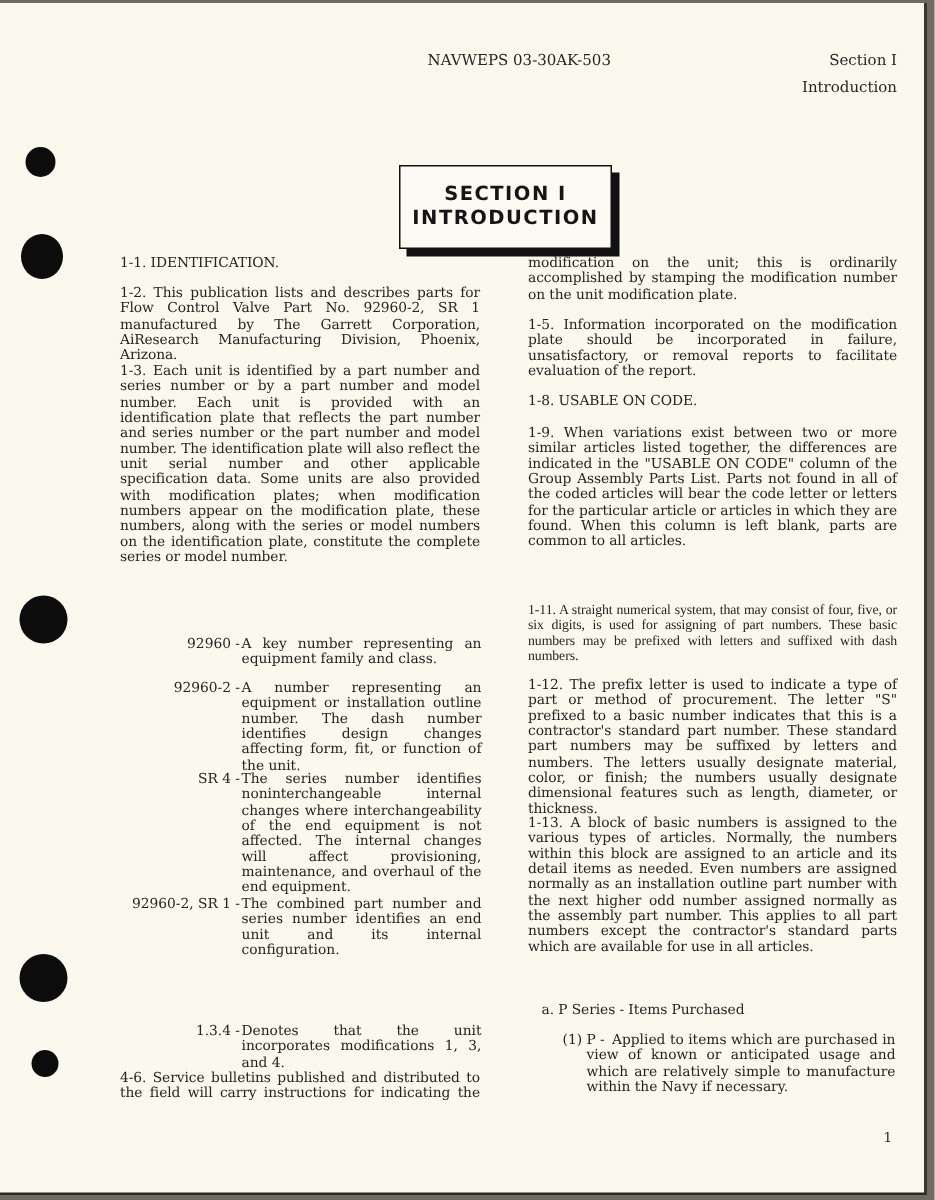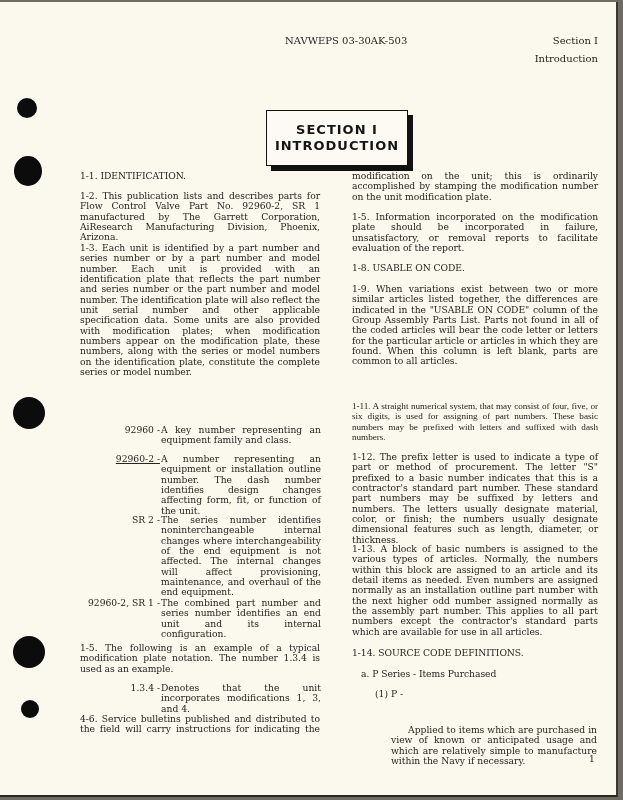--- a/index.html
+++ b/index.html
@@ -37,47 +37,45 @@
 
   <div class="txt" style="left:80px;top:169px;width:240px;">1-1.  IDENTIFICATION.</div>
   <div class="txt p" style="left:80px;top:189px;width:240px;">1-2. This publication lists and describes parts for Flow Control Valve Part No. 92960-2, SR 1 manufactured by The Garrett Corporation, AiResearch Manufacturing Division, Phoenix, Arizona.</div>
   <div class="txt p" style="left:80px;top:241px;width:240px;">1-3. Each unit is identified by a part number and series number or by a part number and model number. Each unit is provided with an identification plate that reflects the part number and series number or the part number and model number. The identification plate will also reflect the unit serial number and other applicable specification data. Some units are also provided with modification plates; when modification numbers appear on the modification plate, these numbers, along with the series or model numbers on the identification plate, constitute the complete series or model number.</div>
 
   <div class="def" style="left:0;top:423px;">
     <span class="term" style="right:-160px;">92960 -</span>
     <span class="body" style="left:161px;width:160px;">A key number representing an equipment family and class.</span>
   </div>
   <div class="def" style="left:0;top:452px;">
-    <span class="term" style="right:-160px;text-decoration:underline;">92960-2 -</span>
+    <span class="term" style="right:-160px;">92960-2 -</span>
     <span class="body" style="left:161px;width:160px;">A number representing an equipment or installation outline number. The dash number identifies design changes affecting form, fit, or function of the unit.</span>
   </div>
   <div class="def" style="left:0;top:513px;">
-    <span class="term" style="right:-160px;">SR 2 -</span>
+    <span class="term" style="right:-160px;">SR 4 -</span>
     <span class="body" style="left:161px;width:160px;">The series number identifies noninterchangeable internal changes where interchangeability of the end equipment is not affected. The internal changes will affect provisioning, maintenance, and overhaul of the end equipment.</span>
   </div>
   <div class="def" style="left:0;top:596px;">
     <span class="term" style="right:-160px;text-align:center;">92960-2, SR 1 -</span>
     <span class="body" style="left:161px;width:160px;">The combined part number and series number identifies an end unit and its internal configuration.</span>
   </div>
 
-  <div class="txt p" style="left:80px;top:641px;width:240px;">1-5. The following is an example of a typical modification plate notation.  The number 1.3.4 is used as an example.</div>
   <div class="def" style="left:0;top:681px;">
     <span class="term" style="right:-160px;">1.3.4 -</span>
     <span class="body" style="left:161px;width:160px;">Denotes that the unit incorporates modifications 1, 3, and 4.</span>
   </div>
   <div class="txt" style="left:80px;top:712px;width:240px;text-align:justify;text-align-last:justify;">4-6. Service bulletins published and distributed to the field will carry instructions for indicating the</div>
 
   <div class="txt p" style="left:352px;top:169px;width:246px;">modification on the unit; this is ordinarily accomplished by stamping the modification number on the unit modification plate.</div>
   <div class="txt p" style="left:352px;top:210px;width:246px;">1-5. Information incorporated on the modification plate should be incorporated in failure, unsatisfactory, or removal reports to facilitate evaluation of the report.</div>
   <div class="txt" style="left:352px;top:261px;width:246px;">1-8.  USABLE ON CODE.</div>
   <div class="txt p" style="left:352px;top:282px;width:246px;">1-9. When variations exist between two or more similar articles listed together, the differences are indicated in the "USABLE ON CODE" column of the Group Assembly Parts List.  Parts not found in all of the coded articles will bear the code letter or letters for the particular article or articles in which they are found.  When this column is left blank, parts are common to all articles.</div>
   <div class="txt p" style="left:352px;top:399px;width:246px;font-family:Liberation Serif, serif;">1-11. A straight numerical system, that may consist of four, five, or six digits, is used for assigning of part numbers.  These basic numbers may be prefixed with letters and suffixed with dash numbers.</div>
   <div class="txt p" style="left:352px;top:450px;width:246px;">1-12. The prefix letter is used to indicate a type of part or method of procurement.  The letter "S" prefixed to a basic number indicates that this is a contractor's standard part number.  These standard part numbers may be suffixed by letters and numbers.  The letters usually designate material, color, or finish; the numbers usually designate dimensional features such as length, diameter, or thickness.</div>
   <div class="txt p" style="left:352px;top:542px;width:246px;">1-13. A block of basic numbers is assigned to the various types of articles.  Normally, the numbers within this block are assigned to an article and its detail items as needed.  Even numbers are assigned normally as an installation outline part number with the next higher odd number assigned normally as the assembly part number.  This applies to all part numbers except the contractor's standard parts which are available for use in all articles.</div>
-  <div class="txt" style="left:352px;top:646px;width:246px;">1-14.  SOURCE CODE DEFINITIONS.</div>
   <div class="txt" style="left:361px;top:667px;width:230px;">a.  P Series - Items Purchased</div>
   <div class="def" style="left:0;top:687px;">
     <span class="term" style="left:375px;">(1)  P  -</span>
-    <span class="body" style="left:391px;width:206px;text-indent:17px;margin-top:36px;">Applied to items which are purchased in view of known or anticipated usage and which are relatively simple to manufacture within the Navy if necessary.</span>
+    <span class="body" style="left:391px;width:206px;text-indent:17px;">Applied to items which are purchased in view of known or anticipated usage and which are relatively simple to manufacture within the Navy if necessary.</span>
   </div>
 
   <div class="pagenum" style="left:589px;top:752px;">1</div>
 </div>
 
 </body></html>

